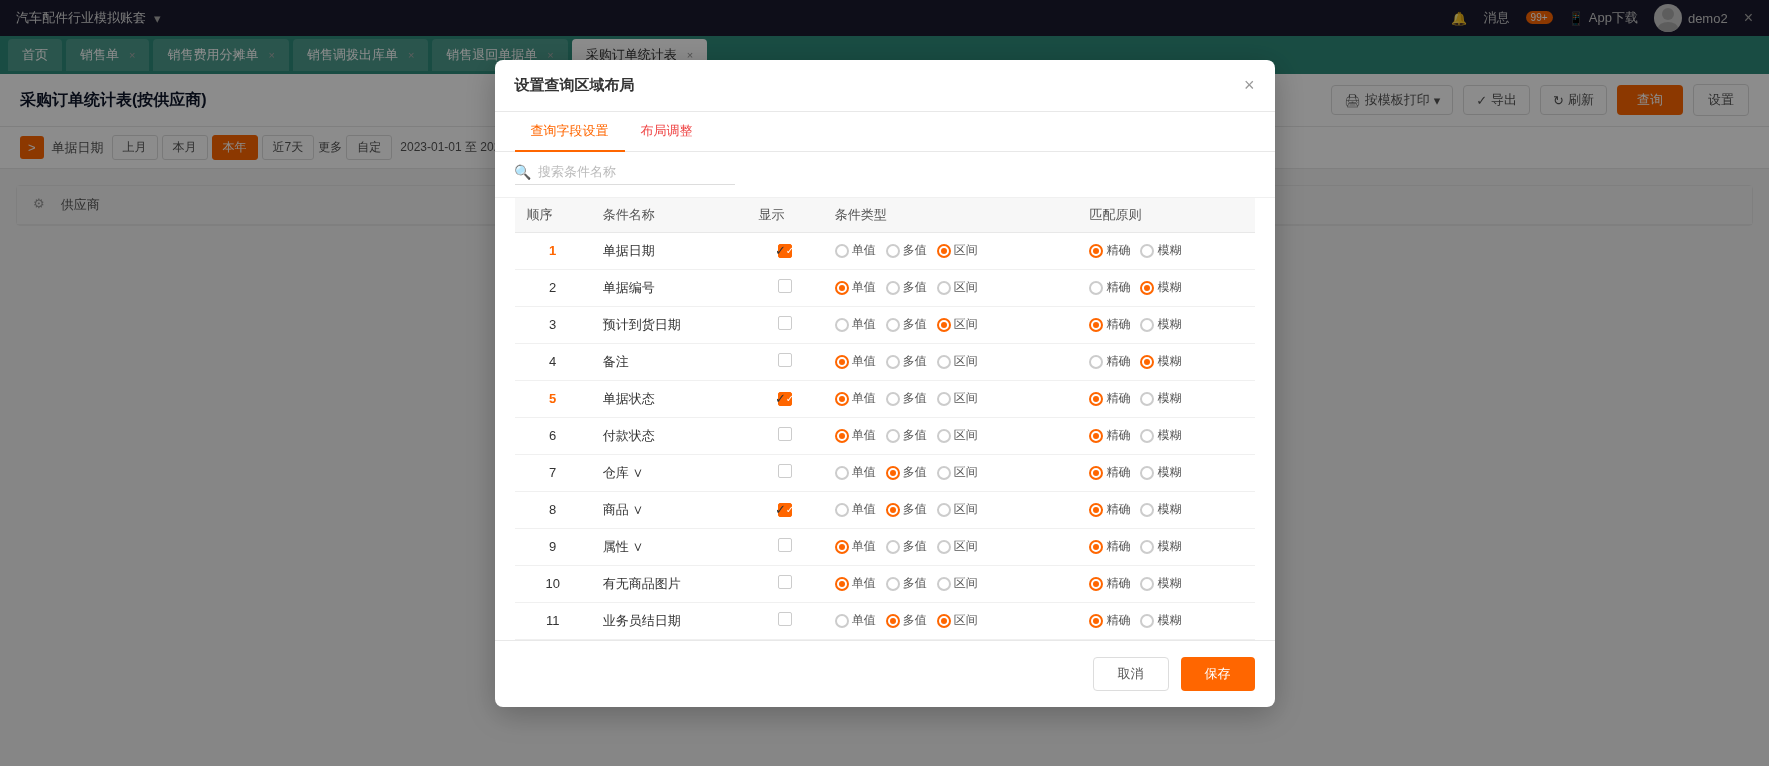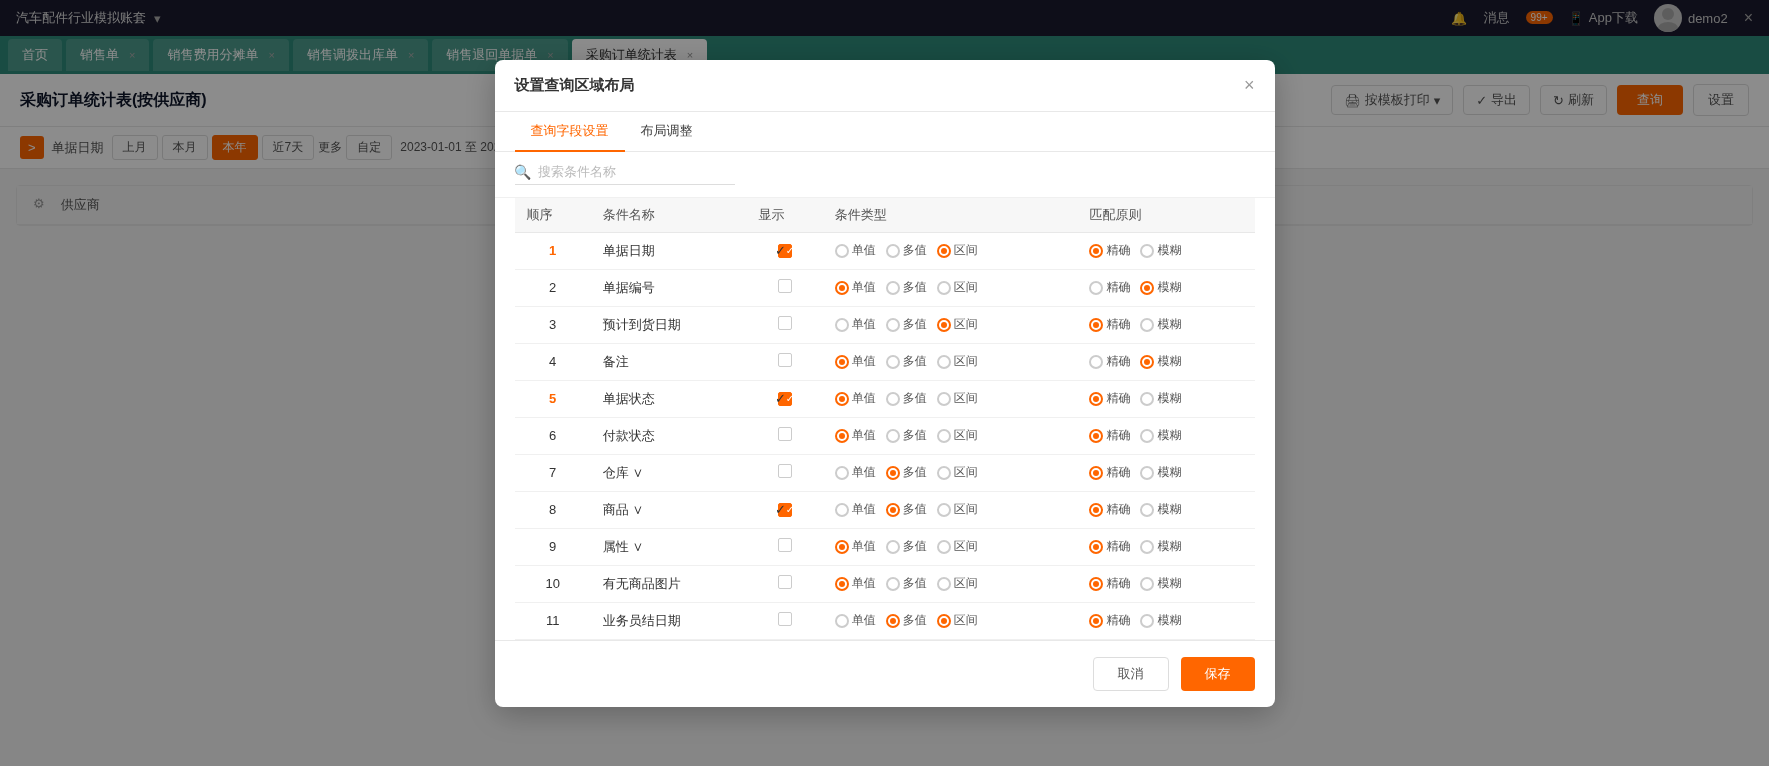--- a/index.html
+++ b/index.html
@@ -127,21 +127,21 @@
     
     .modal-tabs {
       display: flex;
       padding: 0 20px;
       border-bottom: 1px solid #e8e8e8;
       gap: 0;
     }
     .modal-tab {
       padding: 10px 16px;
       font-size: 13px;
-      color: #404040;
+      color: #ef4444;
       cursor: pointer;
       border-bottom: 2px solid transparent;
       margin-bottom: -1px;
     }
     .modal-tab.active {
       color: #f60;
       border-bottom-color: #f60;
       font-weight: 500;
     }
 

